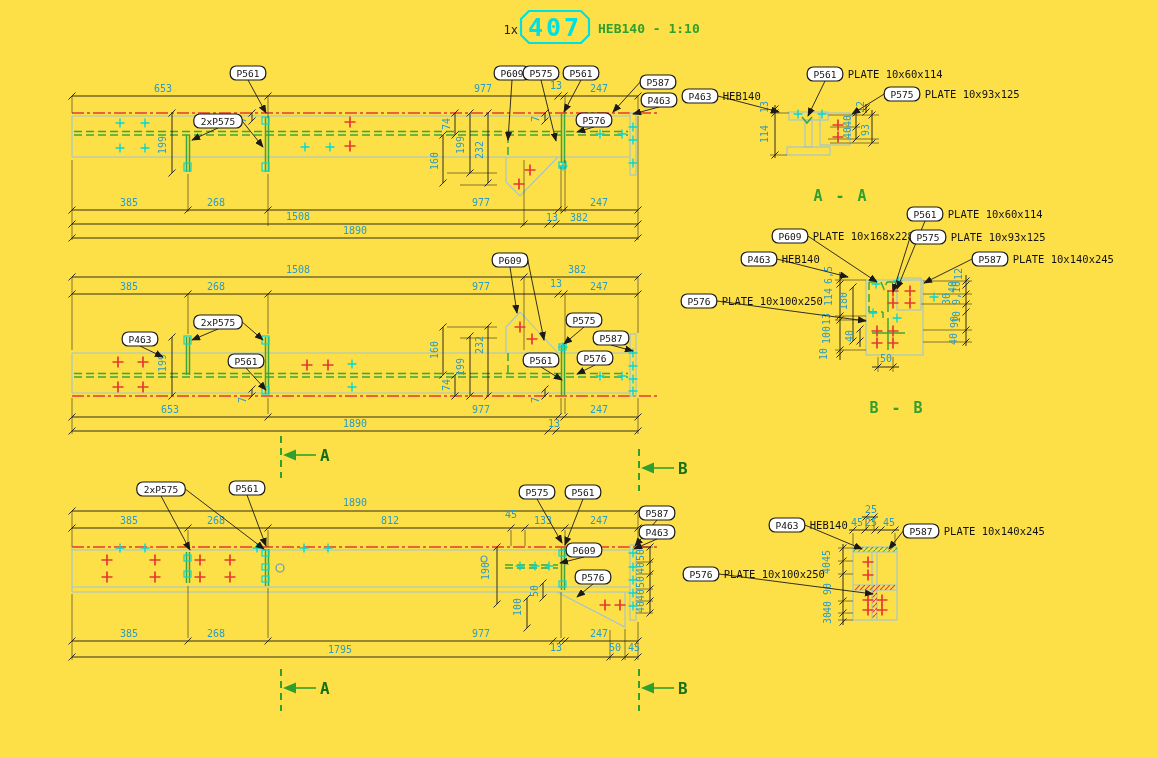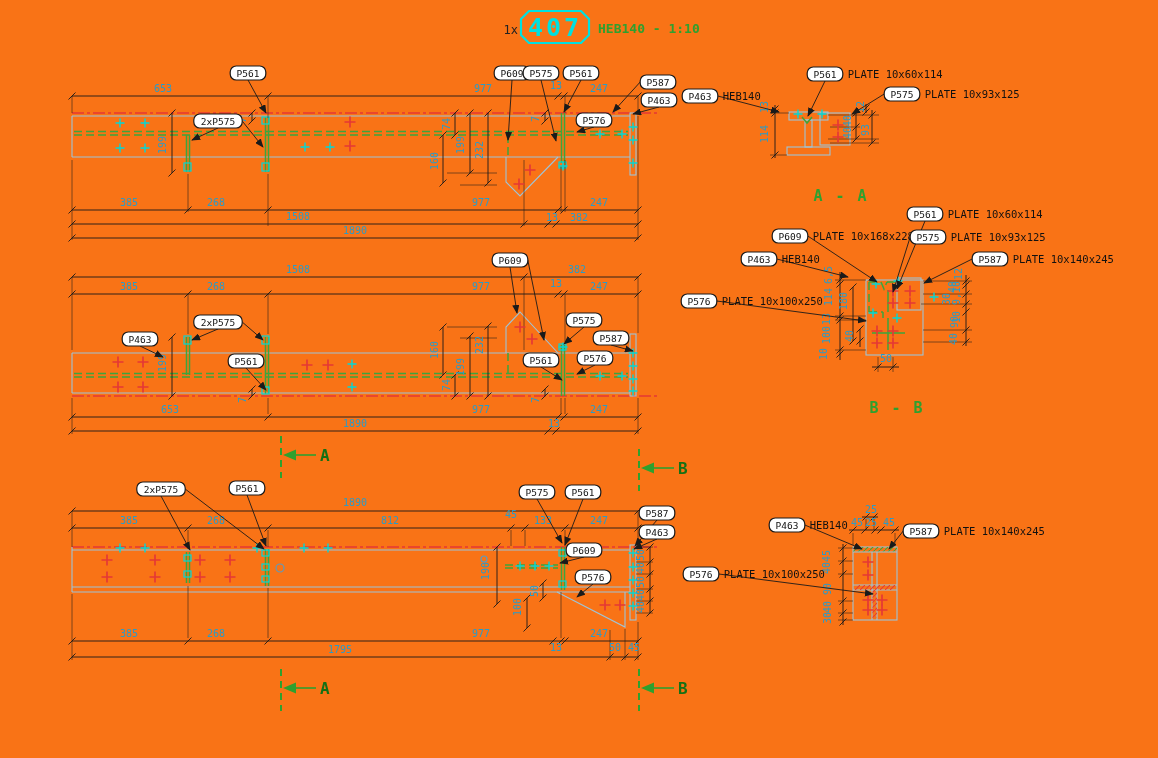--- a/index.html
+++ b/index.html
@@ -1,16 +1,16 @@
 <!DOCTYPE html>
 <html><head>
 <meta charset="utf-8">
 <style>
   html,body{margin:0;padding:0;background:#ffffff;}
-  .page{position:relative;width:1158px;height:758px;background:#f97316;overflow:hidden;
+  .page{position:relative;width:1158px;height:758px;background:#fde047;overflow:hidden;
         font-family:"DejaVu Sans Mono",monospace;}
   svg{position:absolute;left:0;top:0;}
   
   .beam{stroke:#9EC4D8;stroke-width:1.1;fill:none;}
   .redln{stroke:#E53935;stroke-width:1.3;fill:none;stroke-dasharray:12 3 3 3;}
   .gdash{stroke:#3DA53D;stroke-width:1.5;fill:none;stroke-dasharray:8 4;}
   .gsolid{stroke:#3DA53D;stroke-width:1.5;fill:none;}
   .cyr{stroke:#00D9D9;stroke-width:1.2;fill:none;}
   .dl{stroke:#1A1A1A;stroke-width:0.9;fill:none;}
   .xl{stroke:#1A1A1A;stroke-width:0.55;}

